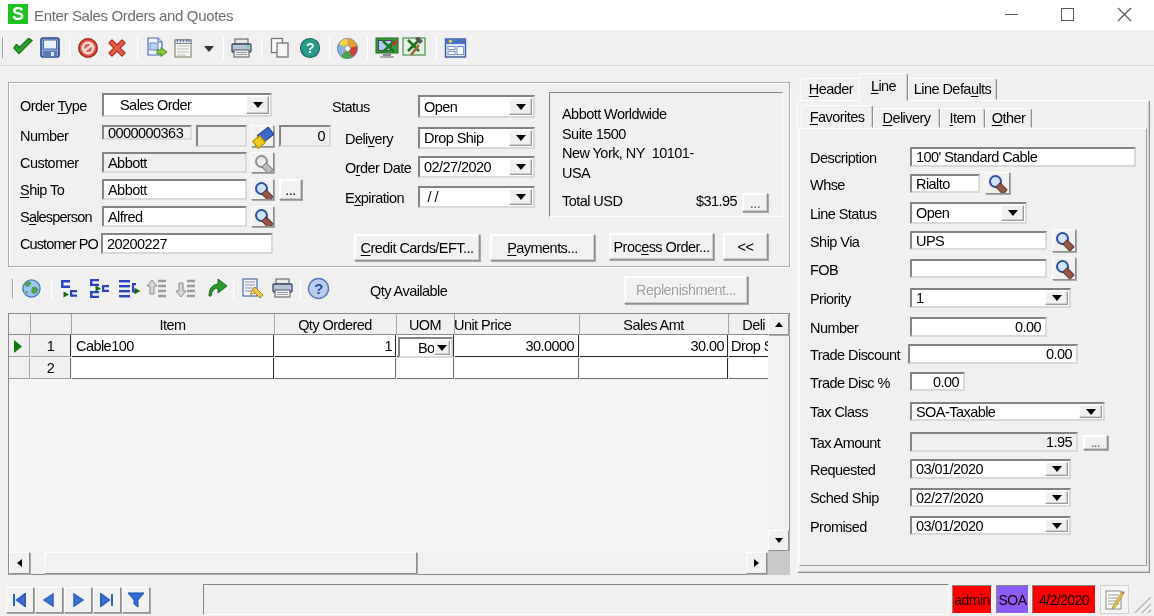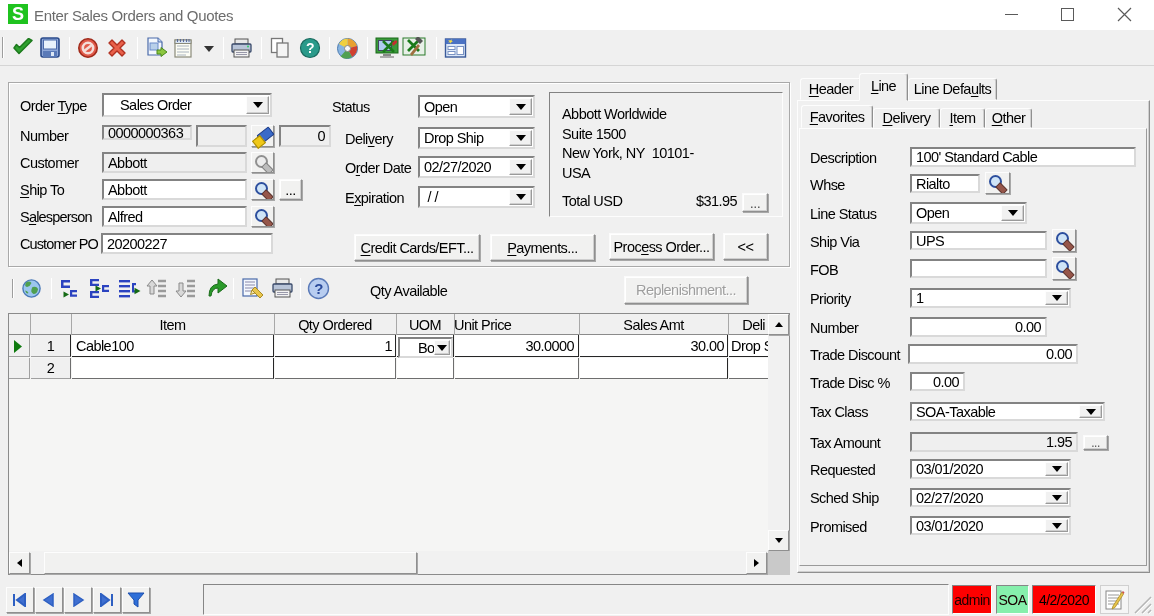--- a/index.html
+++ b/index.html
@@ -379,21 +379,21 @@
       <path d="M2 1 L10 7 L2 13 Z M13 1 v12" stroke="#2d5fc2" fill="#3f6fd0" stroke-width="2"></path>
     </svg>
   </div>
 <div class="tbtn" style="left:122px;top:587px;width:28px;height:26px;">
     <svg width="18" height="16">
       <path d="M1 1 H17 L11 8 V15 L7 12 V8 Z" fill="#2f6fd8" stroke="#1c4fae"></path>
     </svg>
   </div>
 <div class="abs" style="left:203px;top:584px;width:746px;height:31px;background:#f0f0f0;border:1px solid;border-color:#868686 #fdfdfd #fdfdfd #868686;"></div>
 <div class="abs" style="left:952px;top:585px;width:40px;height:29px;background:#fd0000;border:1px solid;border-color:#868686 #fdfdfd #fdfdfd #868686;display:flex;align-items:center;justify-content:center;color:#1a0000;font-size:14px;">admin</div>
-<div class="abs" style="left:996px;top:585px;width:33px;height:29px;background:#86efac;border:1px solid;border-color:#868686 #fdfdfd #fdfdfd #868686;display:flex;align-items:center;justify-content:center;color:#1a0000;font-size:14px;">SOA</div>
+<div class="abs" style="left:996px;top:585px;width:33px;height:29px;background:#8b5cf6;border:1px solid;border-color:#868686 #fdfdfd #fdfdfd #868686;display:flex;align-items:center;justify-content:center;color:#1a0000;font-size:14px;">SOA</div>
 <div class="abs" style="left:1032px;top:585px;width:64px;height:29px;background:#fd0000;border:1px solid;border-color:#868686 #fdfdfd #fdfdfd #868686;display:flex;align-items:center;justify-content:center;color:#000000;font-size:14px;">4/2/2020</div>
 <div class="abs" style="left:1100px;top:585px;width:29px;height:29px;background:#f5f5f5;border:1px solid #d0d0d0;display:flex;align-items:center;justify-content:center;">
 <svg width="22" height="22" viewBox="0 0 22 22">
       <rect x="2" y="2" width="15" height="18" fill="#fff" stroke="#888"></rect>
       <path d="M4 6 h11 M4 9 h11 M4 12 h11 M4 15 h11" stroke="#999" stroke-width="1"></path>
       <path d="M18 3 L9 17 L8 20 L11 18.5 L19.5 5 Z" fill="#e8c54c" stroke="#a98b26" stroke-width="0.8"></path>
       <path d="M18 3 L19.5 5 L20.5 3.5 L19 2 Z" fill="#d05050"></path>
     </svg>
 </div>
 <svg class="abs" style="left:1133px;top:595px;" width="20" height="20">

